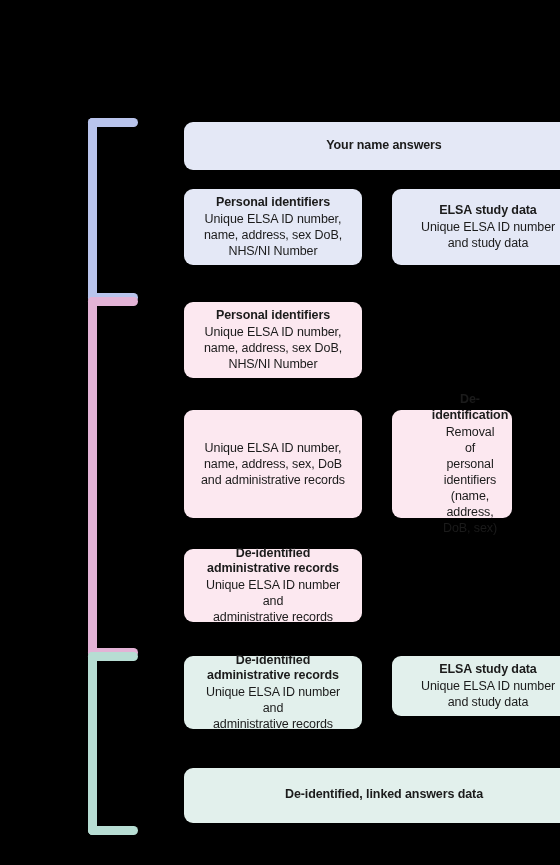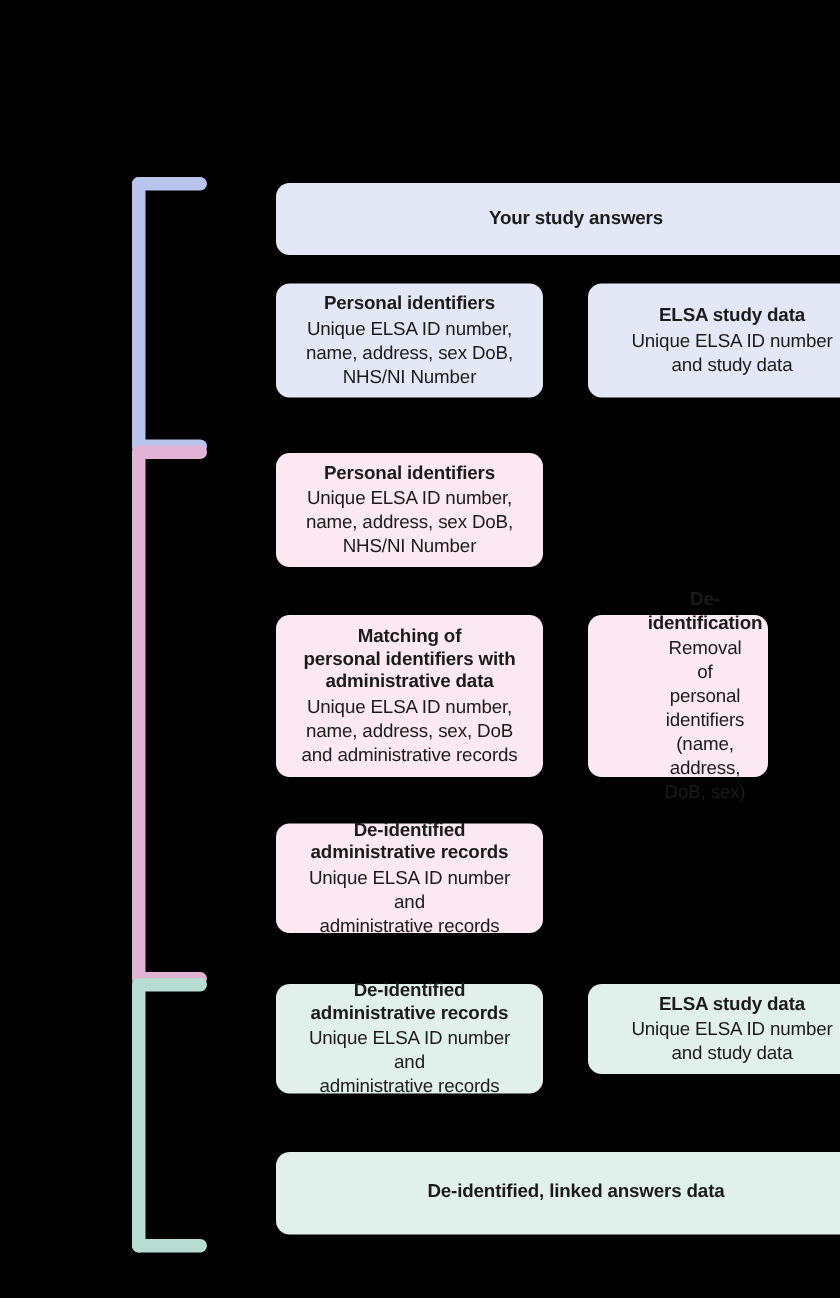--- a/index.html
+++ b/index.html
@@ -97,21 +97,21 @@
     <div class="arm bottom"></div>
   </div>
 
   <div class="bracket bracket-green" style="left:88px; top:652px; width:50px; height:183px;">
     <div class="arm top"></div>
     <div class="stem"></div>
     <div class="arm bottom"></div>
   </div>
 
   <div class="box tone-blue" style="left:184px; top:122px; width:400px; height:48px;">
-    <div class="title">Your study answers</div>
+    <div class="title">Your name answers</div>
   </div>
 
   <div class="box tone-blue" style="left:184px; top:189px; width:178px; height:76px;">
     <div class="title">Personal identifiers</div>
     <div class="body">Unique ELSA ID number,
 name, address, sex DoB,
 NHS/NI Number</div>
   </div>
 
   <div class="box tone-blue" style="left:392px; top:189px; width:192px; height:76px;">
@@ -121,23 +121,20 @@
   </div>
 
   <div class="box tone-pink" style="left:184px; top:302px; width:178px; height:76px;">
     <div class="title">Personal identifiers</div>
     <div class="body">Unique ELSA ID number,
 name, address, sex DoB,
 NHS/NI Number</div>
   </div>
 
   <div class="box tone-pink" style="left:184px; top:410px; width:178px; height:108px;">
-    <div class="title multi">Matching of
-personal identifiers with
-administrative data</div>
     <div class="body">Unique ELSA ID number,
 name, address, sex, DoB
 and administrative records</div>
   </div>
 
   <div class="box tone-pink" style="left:392px; top:410px; width:120px; height:108px;padding-left:48px;">
     <div class="title">De-identification</div>
     <div class="body">Removal of
 personal
 identifiers

